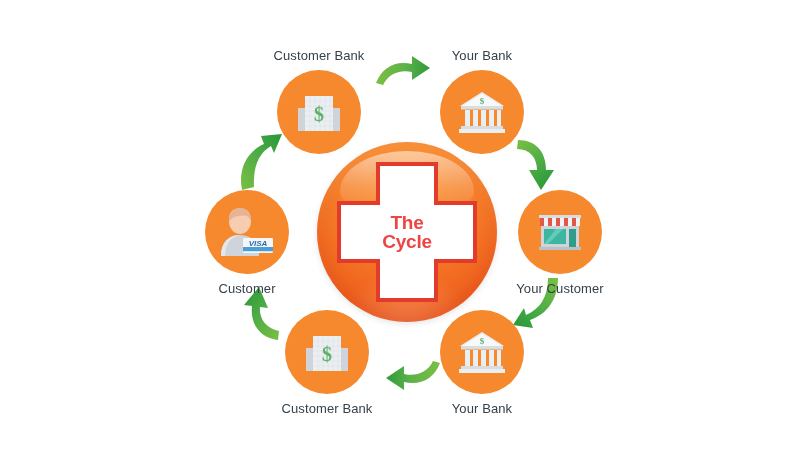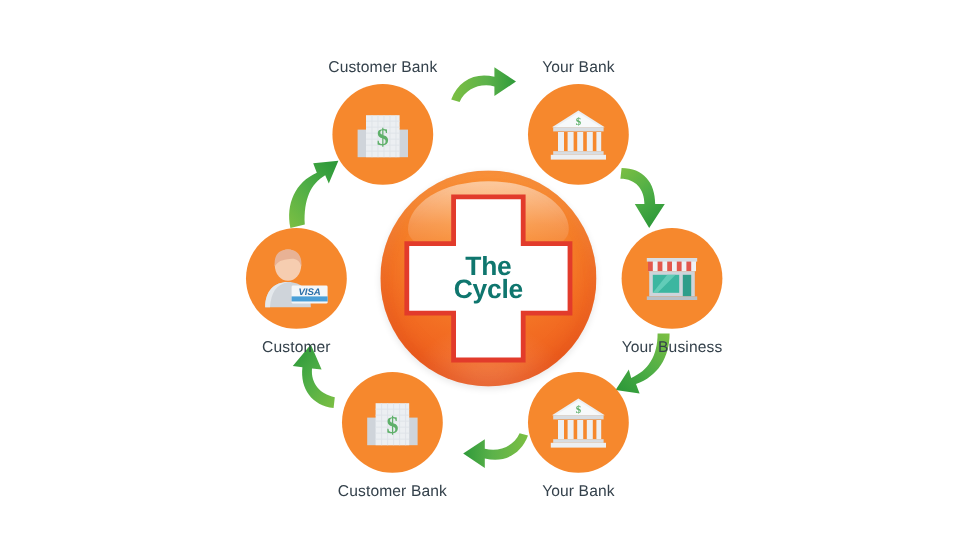--- a/index.html
+++ b/index.html
@@ -59,23 +59,23 @@
     inset: 0;
   }
   .hub-cross-wrap svg { display: block; width: 100%; height: 100%; }
   .hub-text {
     position: absolute;
     left: 0;
     right: 0;
     top: 50%;
     transform: translateY(-50%);
     text-align: center;
-    color: #0f766e;
+    color: #ef4444;
     font-weight: bold;
-    font-size: 22px;
+    font-size: 19px;
     line-height: 18.5px;
     letter-spacing: -0.2px;
     pointer-events: none;
   }
   .hub-text .l1 { display: block; }
   .hub-text .l2 { display: block; }
   .hub-text .l3 { display: block; }
 
   
   .node {
@@ -267,21 +267,21 @@
           <rect x="36" y="8" width="4" height="9"></rect>
         </g>
         <rect x="3" y="6" width="42" height="3" fill="#d8dde2"></rect>
         <rect x="5" y="17" width="38" height="21" fill="#cfd4da"></rect>
         <rect x="8" y="20" width="22" height="15" fill="#3cb6a0"></rect>
         <polygon points="8,35 20,20 27,20 12,35" fill="#6fd3c0" opacity="0.75"></polygon>
         <rect x="33" y="20" width="7" height="18" fill="#2f9d8a"></rect>
         <rect x="3" y="38" width="42" height="3" fill="#b9c0c7"></rect>
       </svg>
     </div>
-    <div class="node-label label-below">Your Business</div>
+    <div class="node-label label-below">Your Customer</div>
   </div>
 
   <div class="node" style="left:440px; top:310px;">
     <div class="node-circle">
       <svg width="50" height="50" viewBox="0 0 50 50">
         <polygon points="25,5 47,19 3,19" fill="#eceff2"></polygon>
         <polygon points="25,7 44,19 6,19" fill="#f7f9fa"></polygon>
         <text x="25" y="17" font-family="Liberation Serif, serif" font-size="9" font-weight="bold" fill="#5fb06a" text-anchor="middle">$</text>
         <rect x="4" y="19" width="42" height="3.5" fill="#d8dde2"></rect>
         <g fill="#eceff2">

